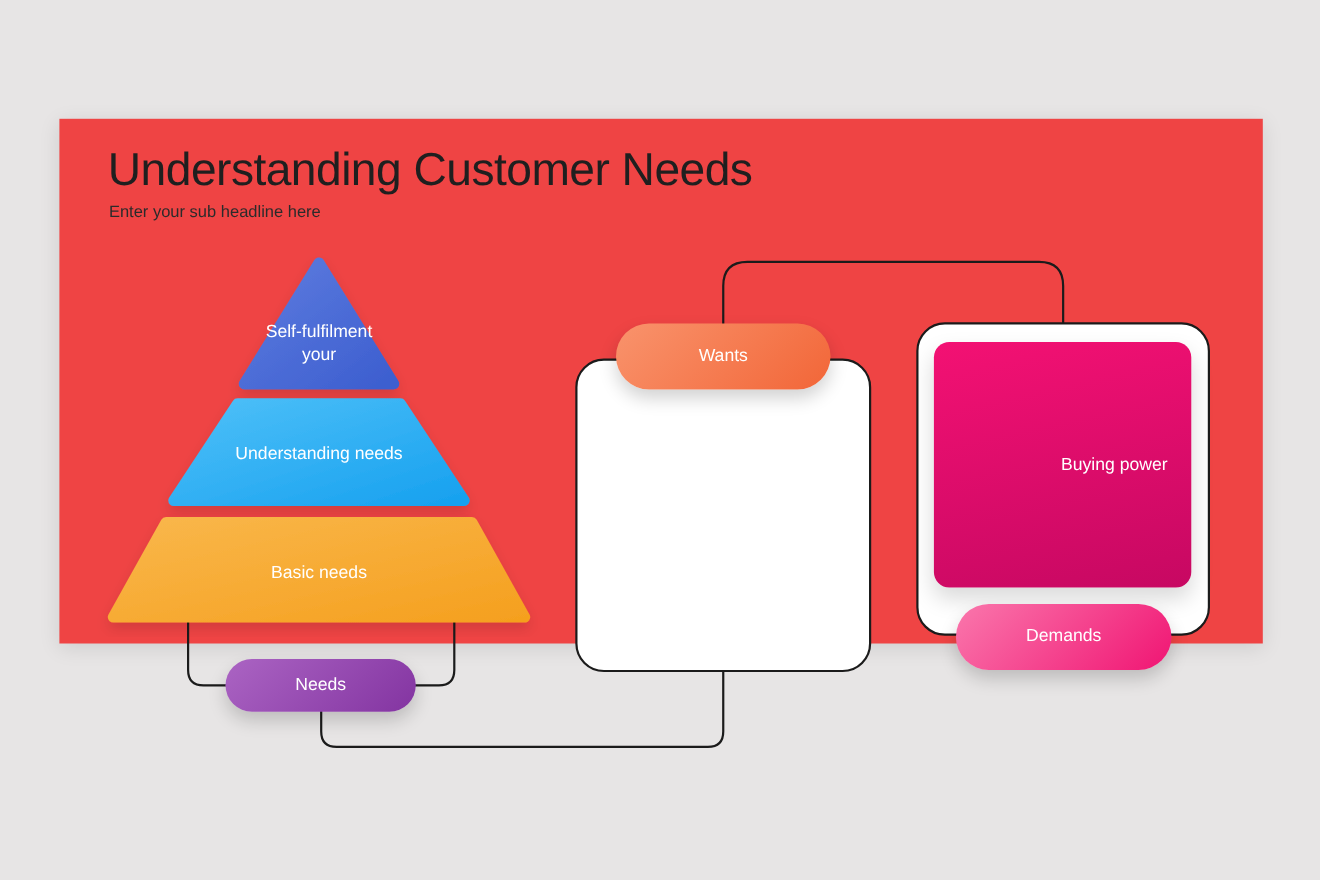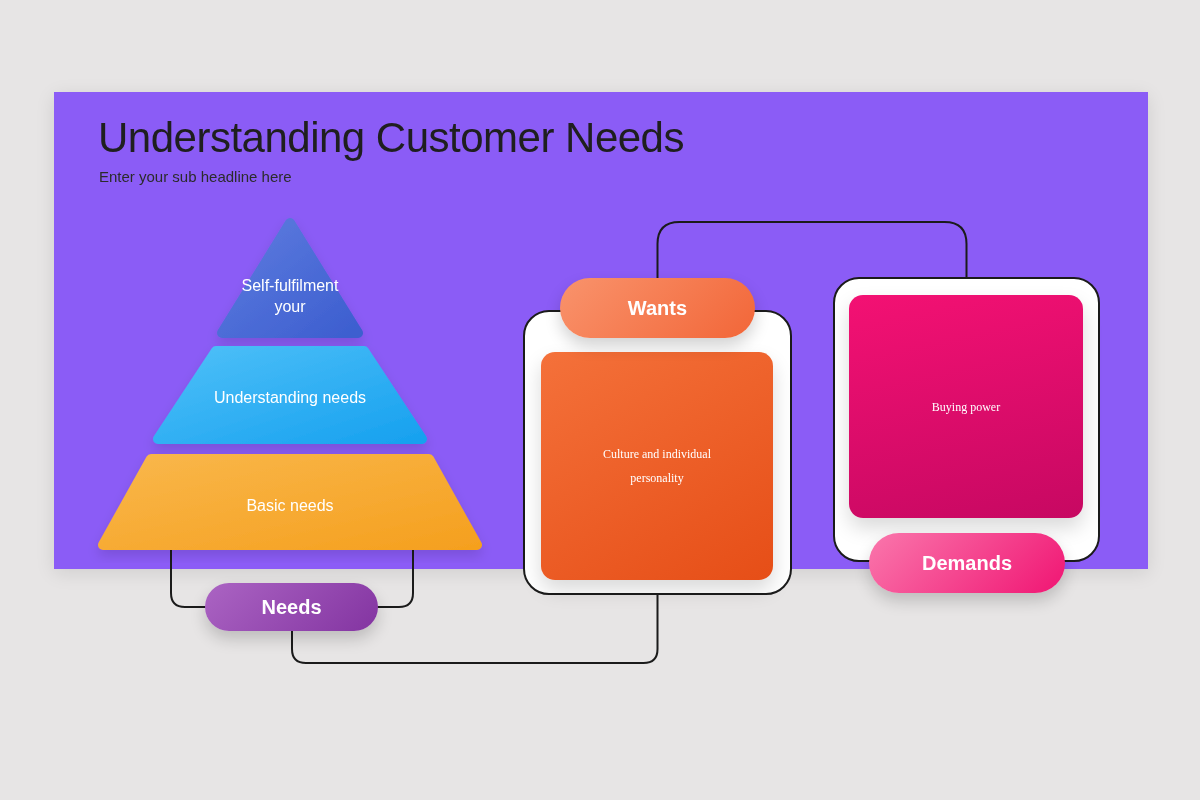--- a/index.html
+++ b/index.html
@@ -4,23 +4,23 @@
 <style>
   * { margin: 0; padding: 0; box-sizing: border-box; }
   html, body {
     width: 1200px; height: 800px;
     background: #e7e5e5;
     font-family: "Liberation Sans", sans-serif;
     overflow: hidden;
   }
   .slide-card {
     position: absolute;
-    left: 54px; top: 92px;
+    left: 54px; top: 108px;
     width: 1094px; height: 477px;
-    background: #8b5cf6;
+    background: #ef4444;
     box-shadow: 0 4px 18px rgba(0,0,0,0.10);
   }
   .page-title {
     position: absolute;
     left: 44px; top: 22px;
     font-size: 42px;
     font-weight: 500;
     letter-spacing: -0.5px;
     color: #1f1f1f;
   }
@@ -44,22 +44,22 @@
     line-height: 21px;
     transform: translate(-50%, -50%);
   }
   .nowrap { white-space: nowrap; }
   .pill {
     position: absolute;
     display: flex;
     align-items: center;
     justify-content: center;
     color: #ffffff;
-    font-size: 20px;
-    font-weight: 700;
+    font-size: 16px;
+    font-weight: 400;
     border-radius: 30px;
     box-shadow: 0 8px 16px rgba(0,0,0,0.18);
   }
   .pill-needs {
     left: 151px; top: 491px; width: 173px; height: 48px;
     background: linear-gradient(135deg, #ab64c3 0%, #8334a1 100%);
     border-radius: 24px;
   }
   .pill-wants {
     left: 506px; top: 186px; width: 195px; height: 60px;
@@ -74,28 +74,27 @@
     background: #ffffff;
     border: 2px solid #1b1b1b;
     border-radius: 26px;
   }
   .container-mid  { left: 469px; top: 218px; width: 269px; height: 285px; }
   .container-right{ left: 779px; top: 185px; width: 267px; height: 285px; }
   .color-square {
     position: absolute;
     display: flex;
     align-items: center;
-    justify-content: center;
+    justify-content: flex-end;
     text-align: center;
     color: #ffffff;
-    font-size: 12px;
+    font-size: 16px;
     line-height: 24px;
     border-radius: 14px;
     box-shadow: 0 10px 20px rgba(0,0,0,0.15);
-    font-family: Liberation Serif, serif;
   }
   .square-orange {
     left: 487px; top: 260px; width: 232px; height: 228px;
     background: linear-gradient(150deg, #f4713a 0%, #e64e17 100%);
   }
   .square-pink {
     left: 795px; top: 203px; width: 234px; height: 223px;
     background: linear-gradient(168deg, #f31173 0%, #c70862 100%);
   }
   .square-text { width: 140px; }
@@ -137,23 +136,20 @@
     <path filter="url(#soft)" d="M 236 131 L 304 241 L 168 241 Z" fill="url(#gBlue)" stroke="url(#gBlue)" stroke-width="10" stroke-linejoin="round"></path>
     <path filter="url(#soft)" d="M 162 259 L 310 259 L 368 347 L 104 347 Z" fill="url(#gSky)" stroke="url(#gSky)" stroke-width="10" stroke-linejoin="round"></path>
     <path filter="url(#soft)" d="M 97 367 L 375 367 L 423 453 L 49 453 Z" fill="url(#gAmber)" stroke="url(#gAmber)" stroke-width="10" stroke-linejoin="round"></path>
   </svg>
 
   <div class="pyr-label" style="left:236px; top:204px; width:110px;">Self-fulfilment your</div>
   <div class="pyr-label nowrap" style="left:236px; top:305px;">Understanding needs</div>
   <div class="pyr-label nowrap" style="left:236px; top:413px;text-align:center;">Basic needs</div>
 
   <div class="group-container container-mid"></div>
-  <div class="color-square square-orange">
-    <div class="square-text">Culture and individual personality</div>
-  </div>
   <div class="pill pill-wants">
     <span>Wants</span>
   </div>
 
   <div class="group-container container-right"></div>
   <div class="color-square square-pink">
     <div class="square-text nowrap">Buying power</div>
   </div>
   <div class="pill pill-needs">
     <span>Needs</span>

